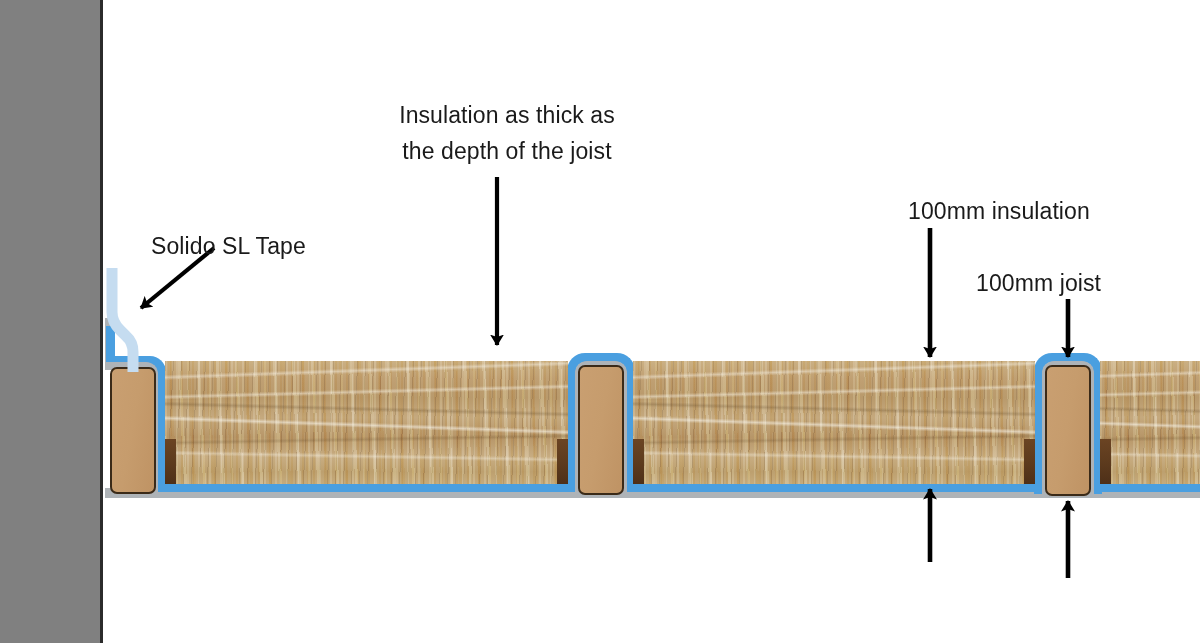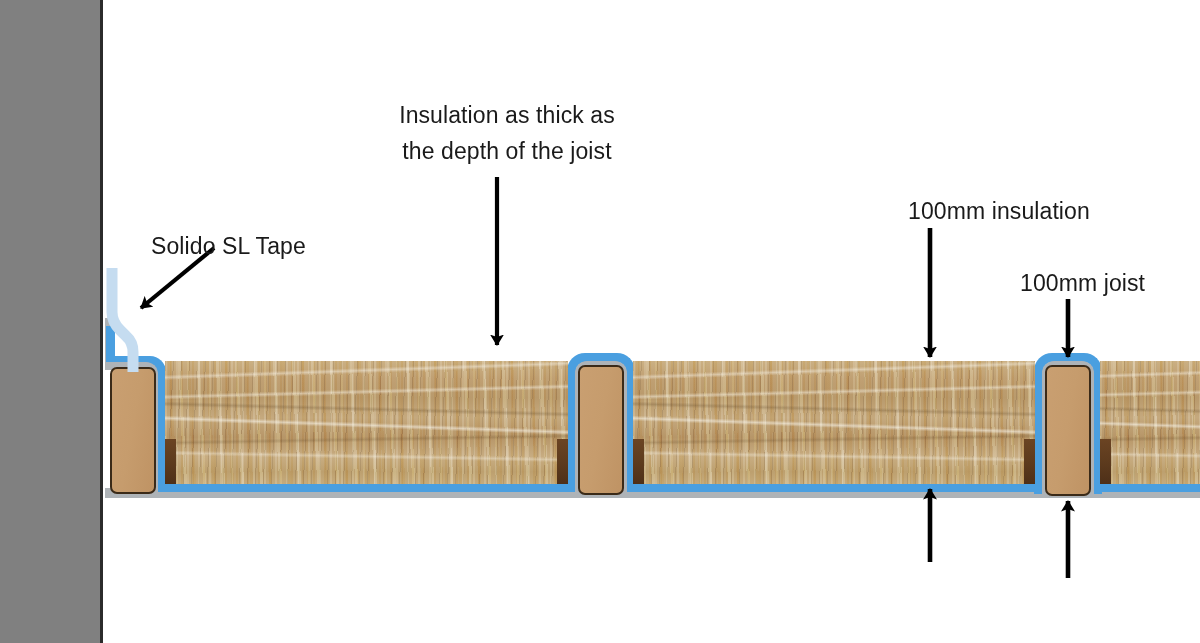--- a/index.html
+++ b/index.html
@@ -177,15 +177,15 @@
     <line x1="1068" y1="578" x2="1068" y2="501" stroke="#000" stroke-width="4.6" marker-end="url(#ah)"></line>
   </svg>
 
   <div class="label" style="left:151px;top:229px;">Solido SL Tape</div>
 
   <div class="label ctr" style="left:380px;top:98px;width:254px;">Insulation as thick as
 the depth of the joist</div>
 
   <div class="label" style="left:884px;top:194px;margin-left:24px;">100mm insulation</div>
 
-  <div class="label" style="left:1020px;top:266px;">100mm joist</div>
+  <div class="label" style="left:976px;top:266px;">100mm joist</div>
 
 </div>
 
 </body></html>

